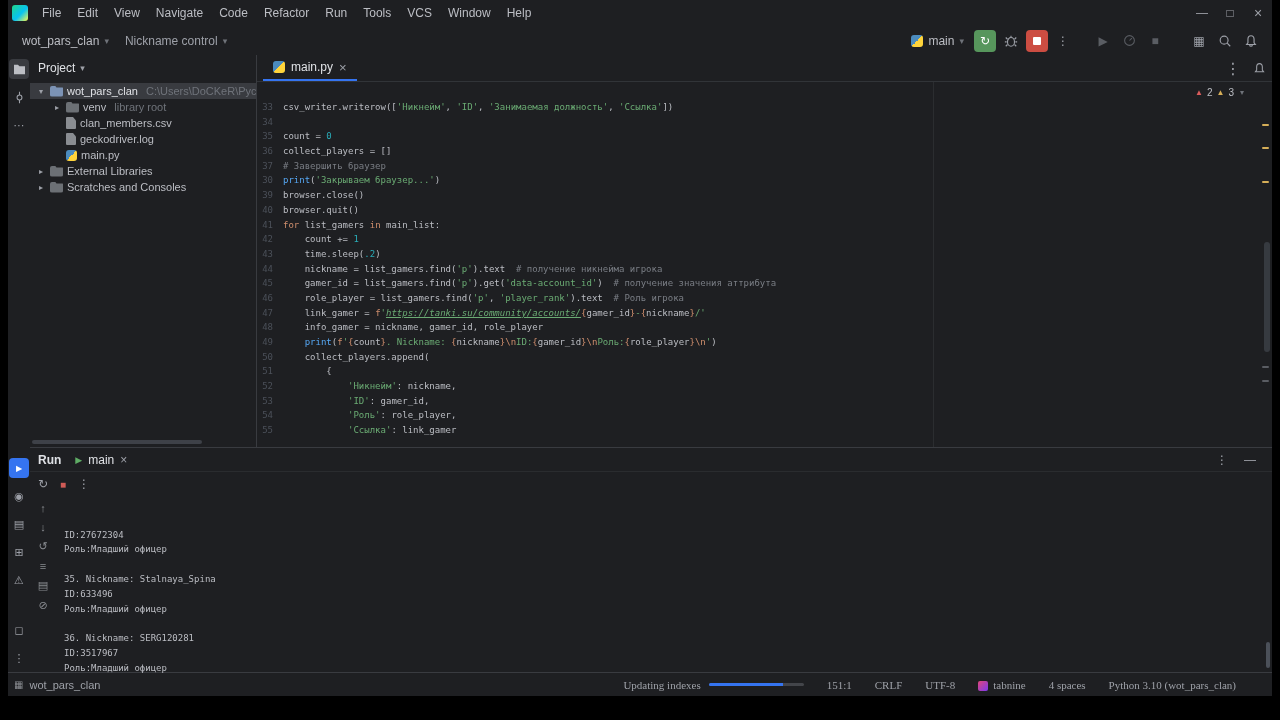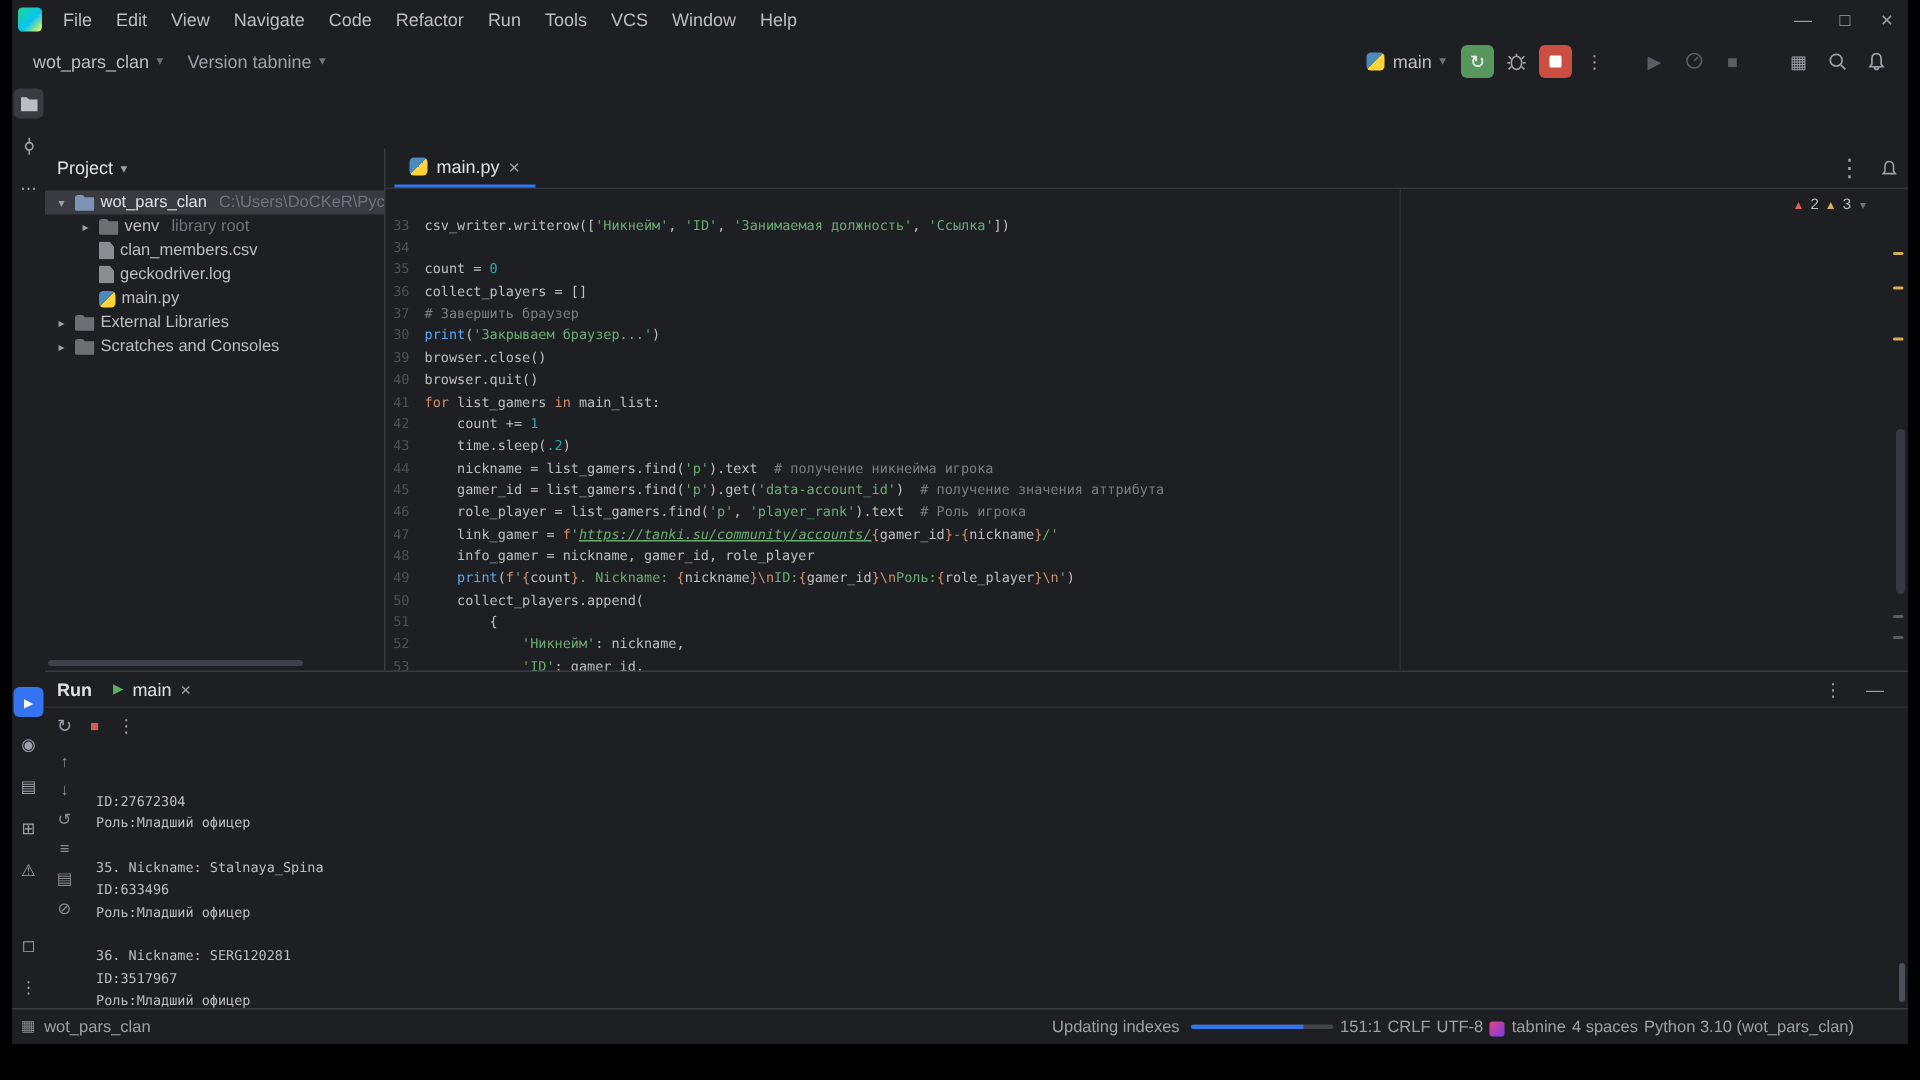--- a/index.html
+++ b/index.html
@@ -35,21 +35,21 @@
 
   
   .content { flex:1; min-height:0; display:flex; }
   .stripe { width:22px; display:flex; flex-direction:column; align-items:center;
             padding:4px 0; gap:8px; }
   .stripe .s-icon { width:20px; height:20px; display:flex; align-items:center; justify-content:center;
                     border-radius:4px; color:#9da0a8; font-size:11px; }
   .stripe .active-top { background:#393b40; }
   .stripe .run-active { background:#3574f0; color:#fff; font-size:8px; }
   .stripe .gap { flex:1; }
-  .col { flex:1; min-width:0; display:flex; flex-direction:column;margin-top:44px; }
+  .col { flex:1; min-width:0; display:flex; flex-direction:column; }
   .upper { flex:1; min-height:0; display:flex; }
 
   
   .project { width:227px; border-right:1px solid #393b40; position:relative; font-size:11px; }
   .proj-header { height:26px; display:flex; align-items:center; gap:5px; padding:0 8px; color:#dfe1e5; font-size:12px; }
   .proj-header .chev { font-size:9px; color:#9da0a8; }
   .tree { margin-top:2px; }
   .tree-row { height:16px; display:flex; align-items:center; gap:4px; white-space:nowrap; overflow:hidden; }
   .tree-row.selected { background:#393b40; }
   .tree-row .chev { width:10px; font-size:8px; color:#9da0a8; text-align:center; flex:none; }
@@ -111,21 +111,21 @@
   .console { flex:1; font:9px/14.8px "DejaVu Sans Mono",monospace; color:#bcbec4;
              padding:2px 0 0 8px; white-space:pre; }
   .console-line { height:14.8px; }
   .con-scroll { position:absolute; right:2px; bottom:4px; width:4px; height:26px;
                 background:#4b5059; border-radius:2px; }
 
   
   .statusbar { height:24px; border-top:1px solid #393b40; display:flex; align-items:center;
                font-size:11px; color:#9ea1a8; padding:0 36px 0 6px; gap:16px; }
   .sb-left { display:flex; align-items:center; gap:6px; }
-  .sb-right { margin-left:auto; display:flex; align-items:center; gap:4px; }
+  .sb-right { margin-left:auto; display:flex; align-items:center; gap:23px;font-family:Liberation Serif, serif; }
   .sb-ico { font-size:10px; color:#8a8d92; }
   .progress { width:95px; height:3px; border-radius:2px; background:#43454a; overflow:hidden; }
   .progress .fill { height:100%; width:78%; background:#3574f0; }
   .indexing-wrap { display:flex; align-items:center; gap:8px; }
   .tabnine-ico { width:10px; height:10px; border-radius:2px;
                  background:linear-gradient(135deg,#e0457b,#7c3aed); }
 </style>
 </head>
 <body>
 
@@ -151,21 +151,21 @@
     <div class="win-btn">□</div>
     <div class="win-btn close">×</div>
   </div>
 
   <div class="toolbar">
     <div class="widget">
       <span>wot_pars_clan</span>
       <span class="chev">▾</span>
     </div>
     <div class="widget muted">
-      <span>Version tabnine</span>
+      <span>Nickname control</span>
       <span class="chev">▾</span>
     </div>
     <div class="spacer"></div>
     <div class="widget">
       <span class="pyico"></span>
       <span>main</span>
       <span class="chev">▾</span>
     </div>
     <div class="tb-icon btn-green">↻</div>
     <div class="tb-icon">

